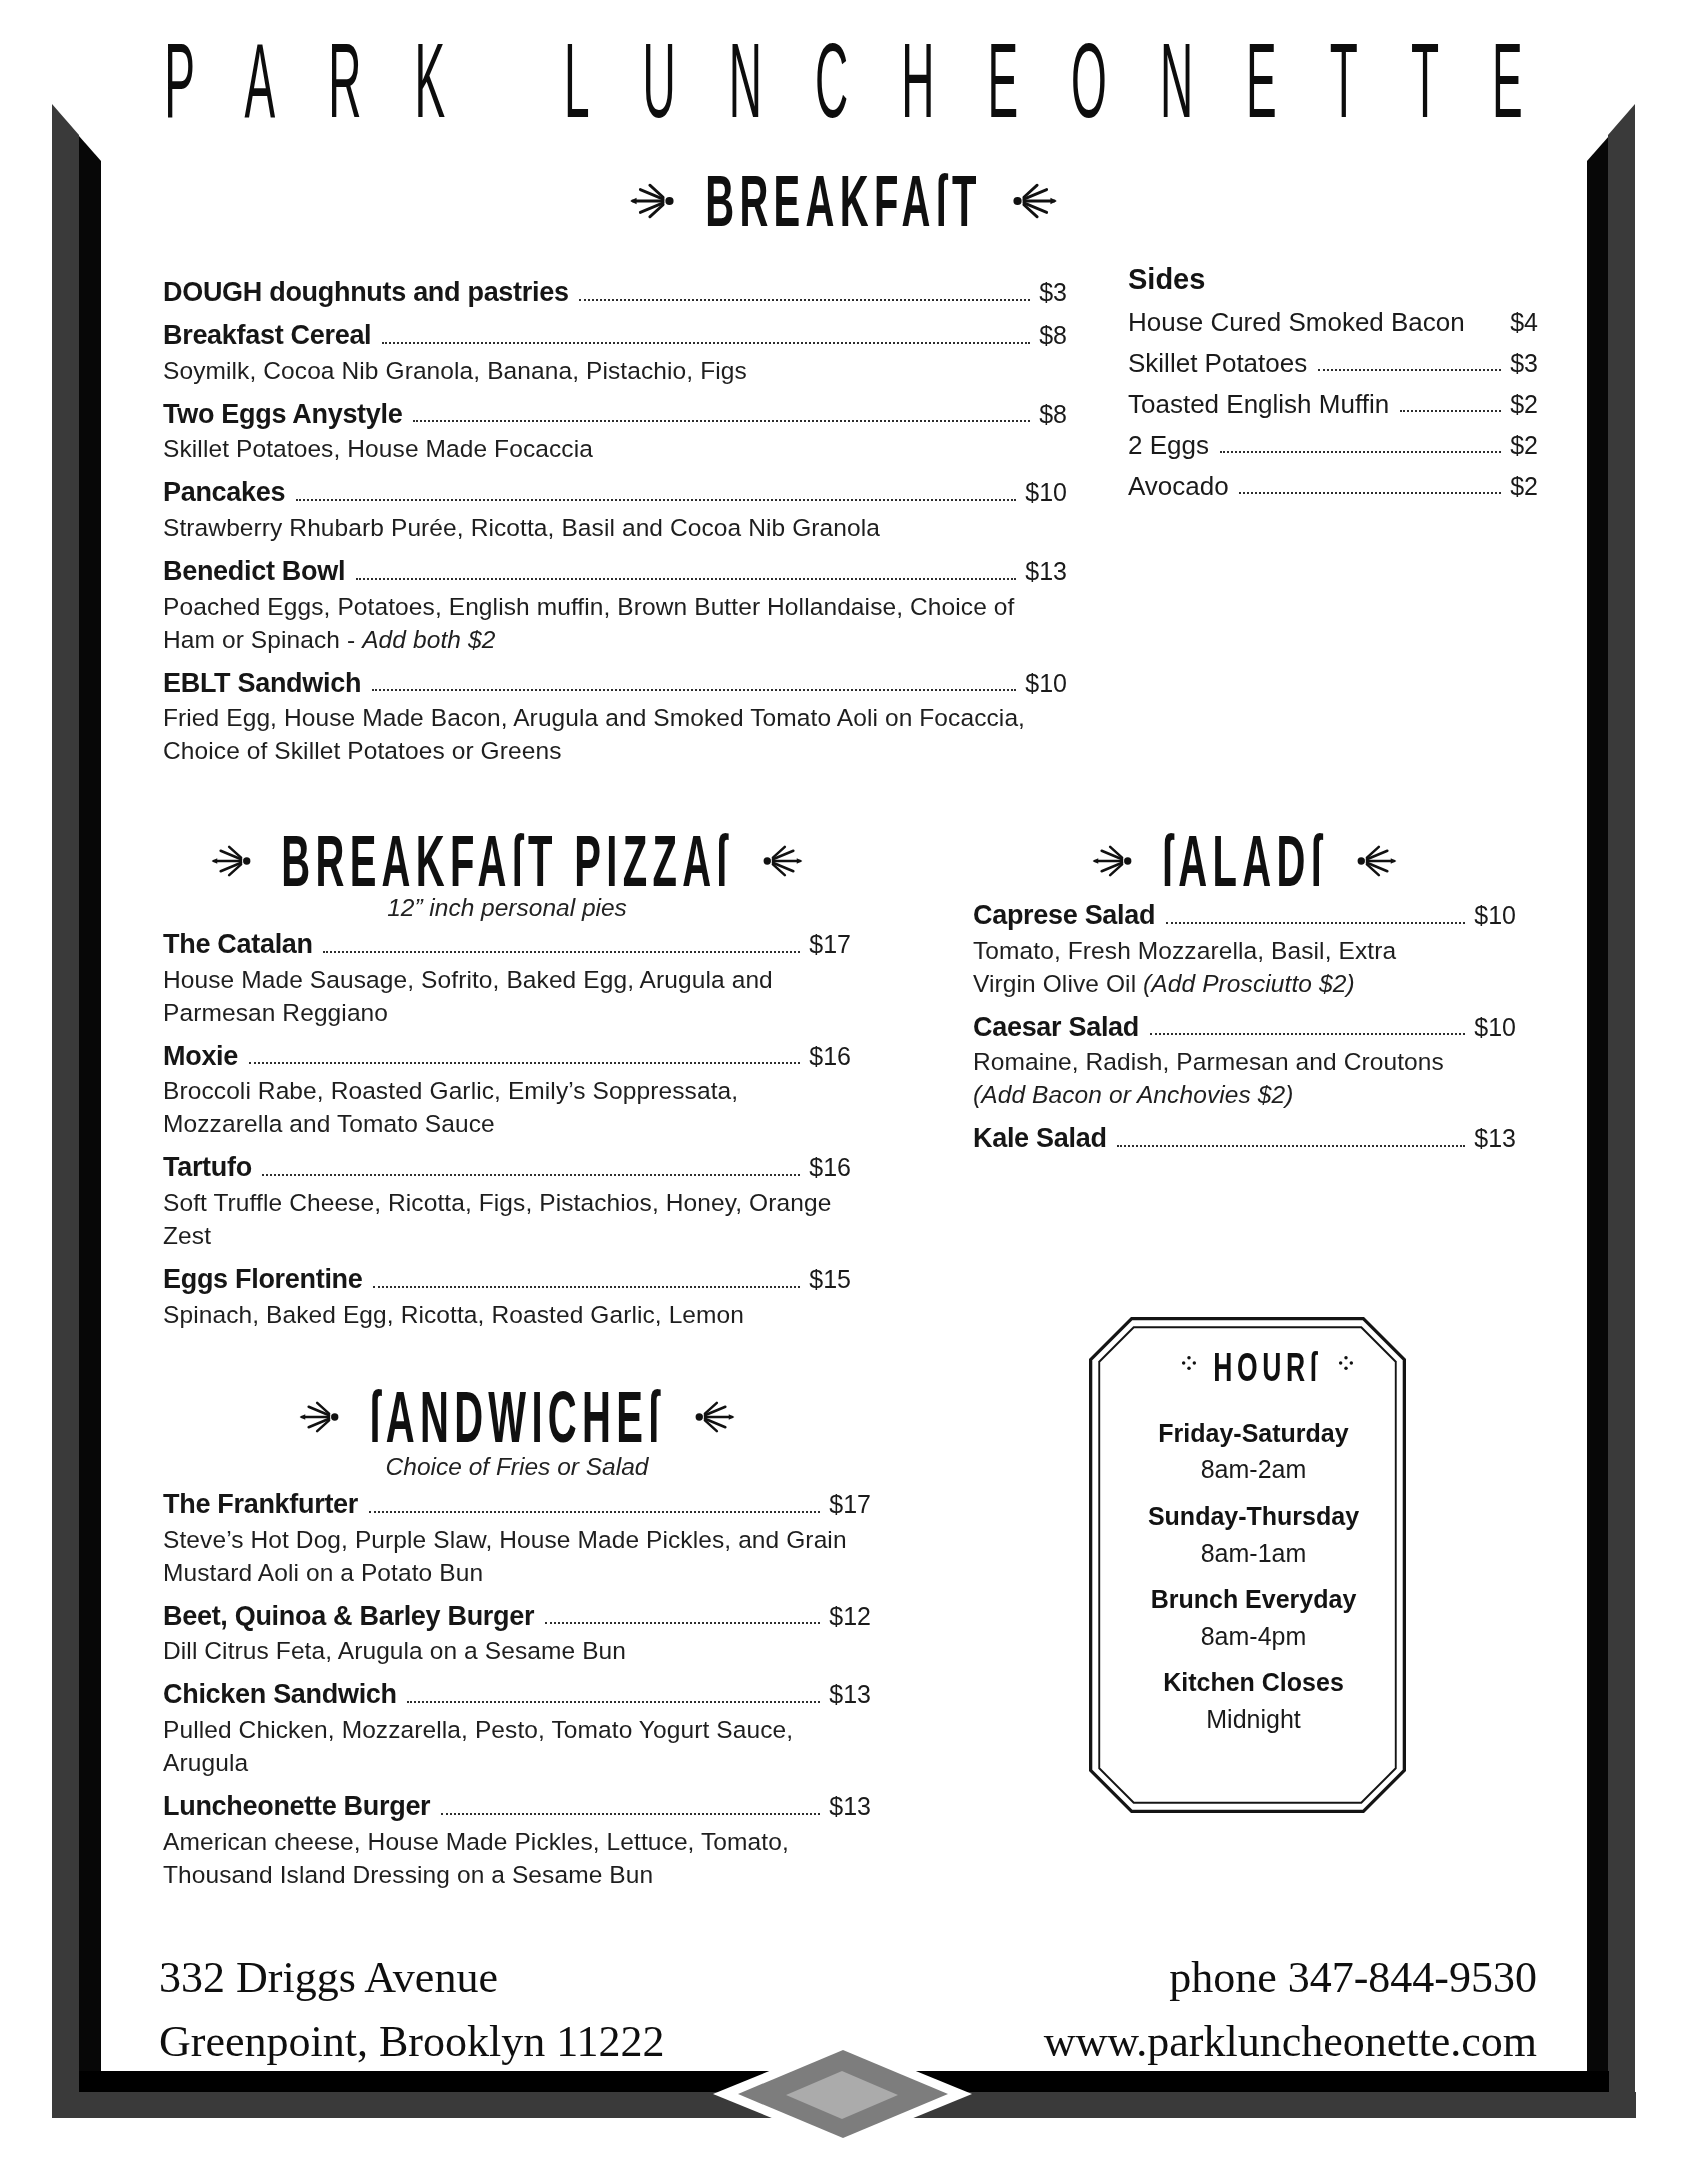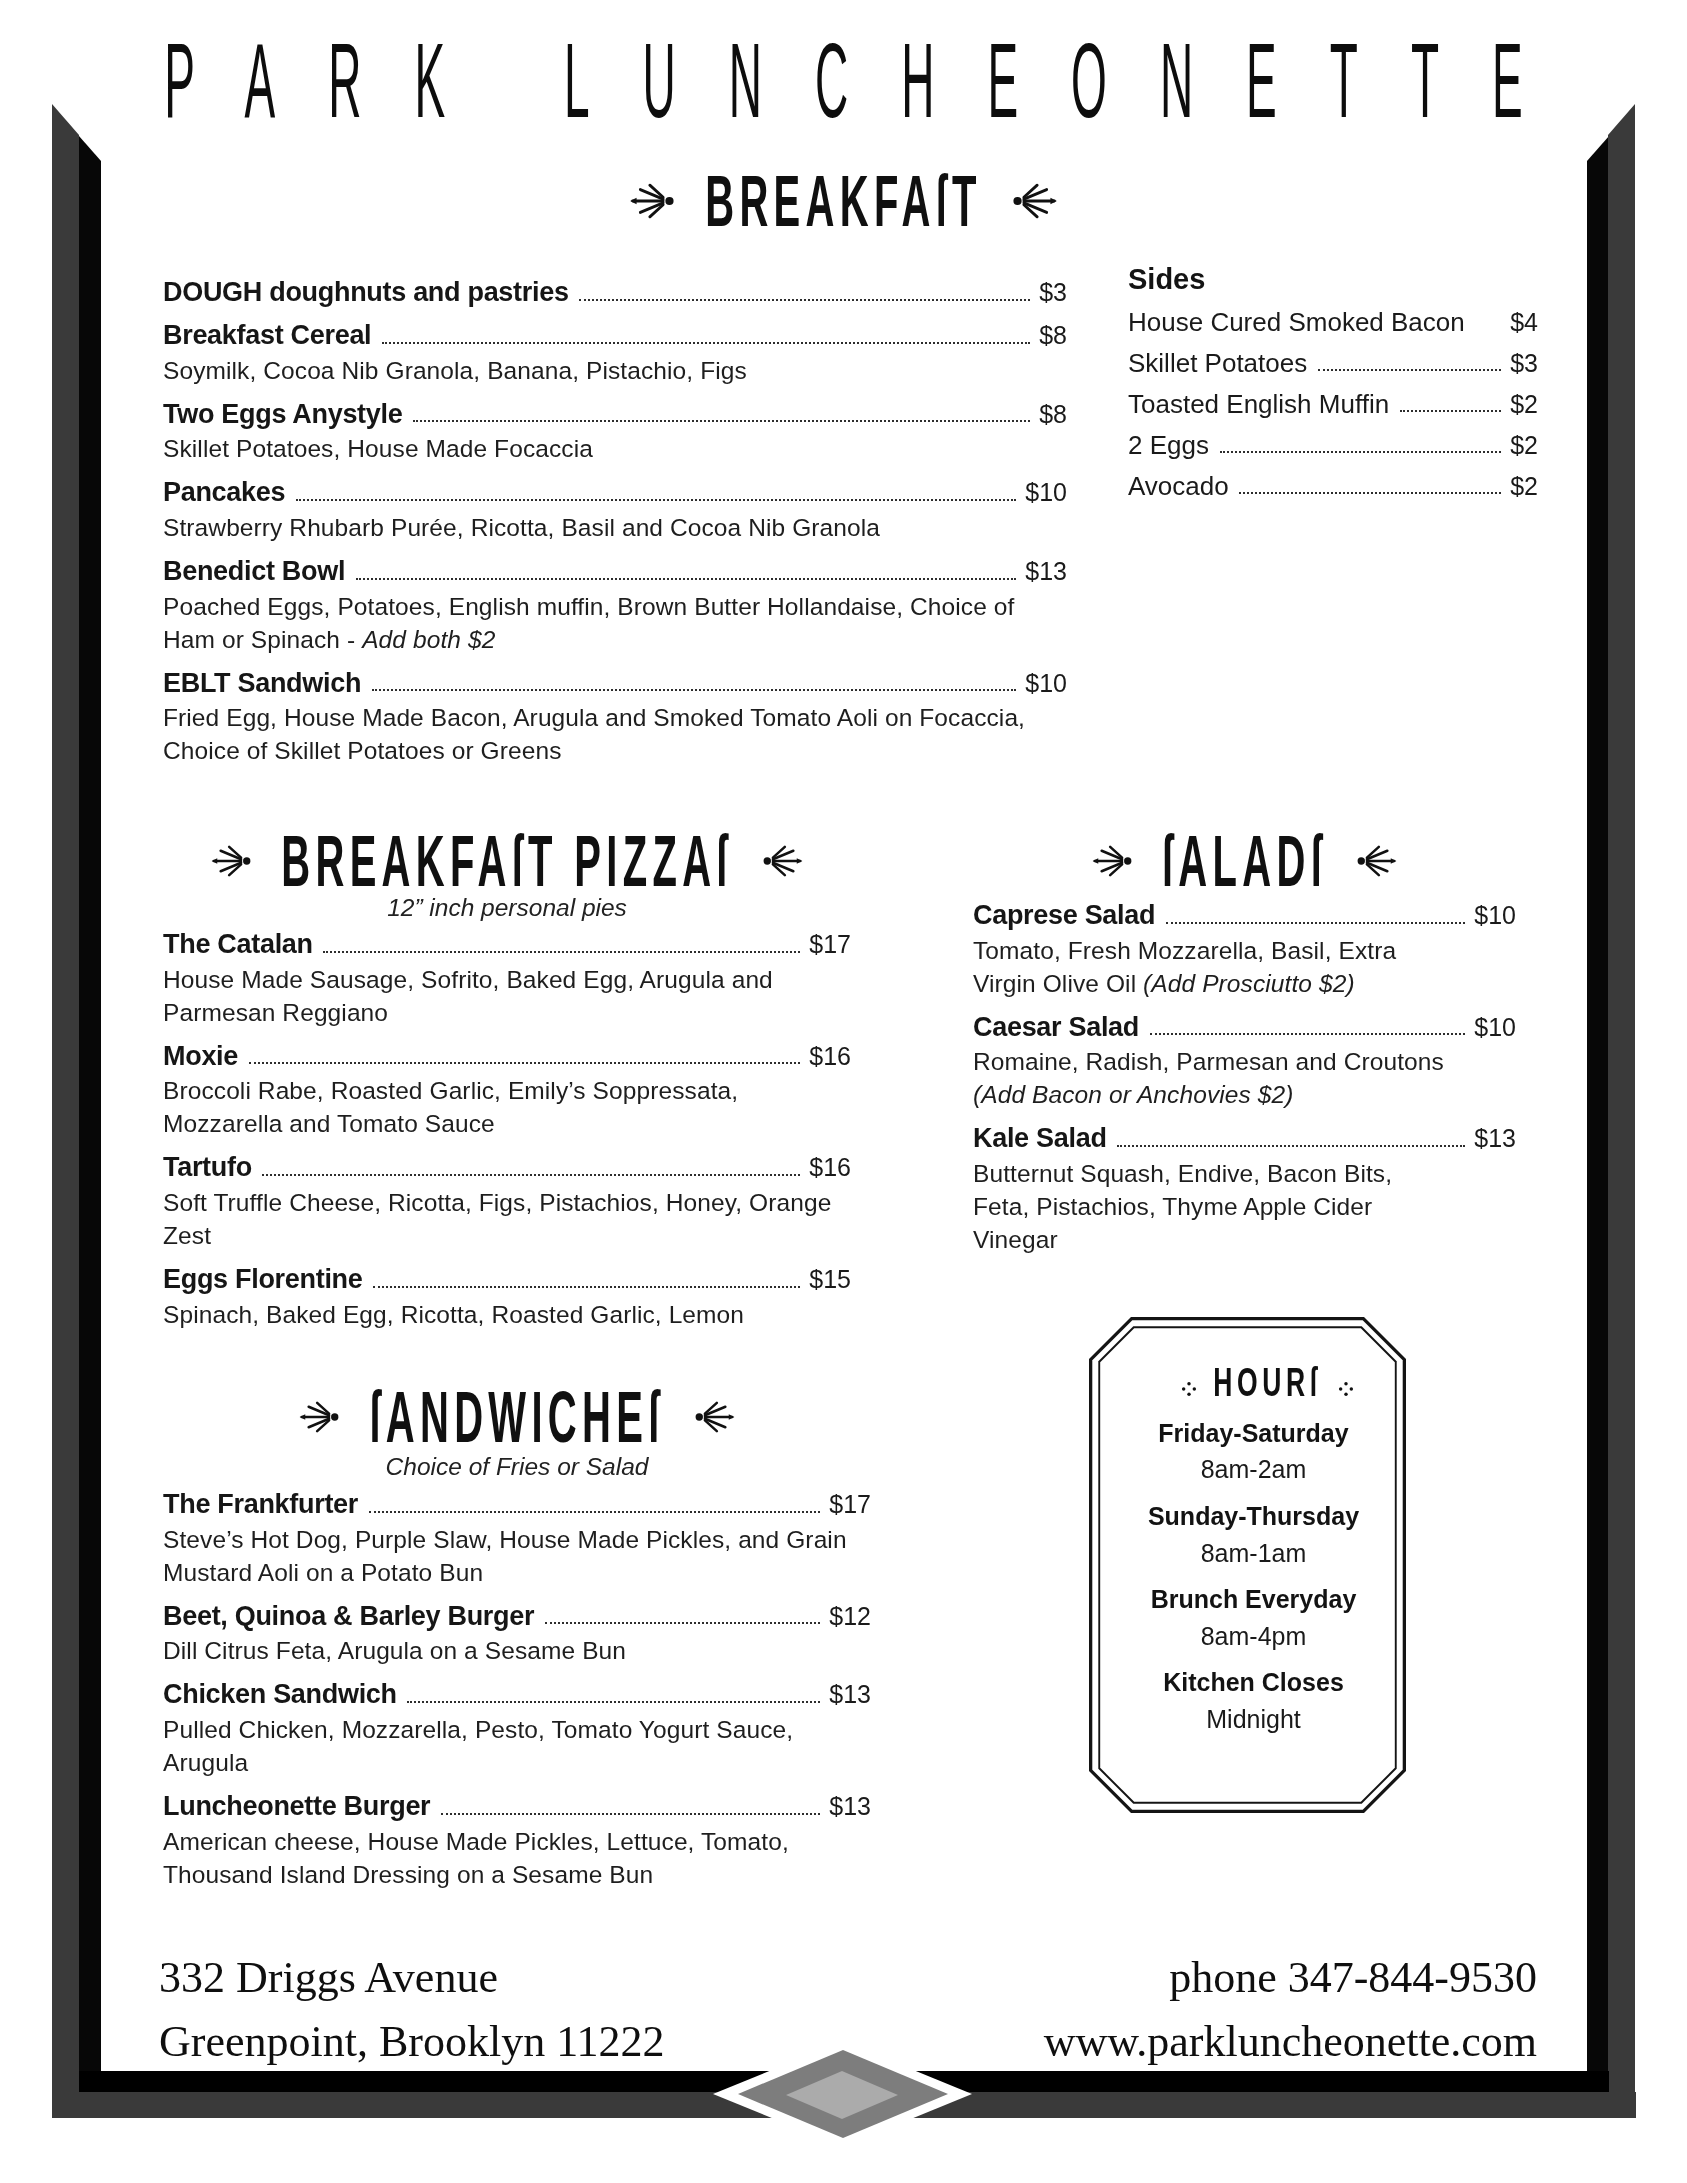--- a/index.html
+++ b/index.html
@@ -60,21 +60,21 @@
   .srow .sname{font-size:26px;font-weight:400;white-space:nowrap;color:#1a1a1a;}
 
   
   .hours-box{position:absolute;left:1089px;top:1317px;width:317px;height:496px;z-index:6;}
   .ob{position:absolute;}
   .oct1{inset:0;background:#141414;clip-path:polygon(42px 0,calc(100% - 42px) 0,100% 42px,100% calc(100% - 42px),calc(100% - 42px) 100%,42px 100%,0 calc(100% - 42px),0 42px);}
   .oct2{inset:3.3px;background:#fff;clip-path:polygon(40px 0,calc(100% - 40px) 0,100% 40px,100% calc(100% - 40px),calc(100% - 40px) 100%,40px 100%,0 calc(100% - 40px),0 40px);}
   .oct3{inset:9.3px;background:#141414;clip-path:polygon(35px 0,calc(100% - 35px) 0,100% 35px,100% calc(100% - 35px),calc(100% - 35px) 100%,35px 100%,0 calc(100% - 35px),0 35px);}
   .oct4{inset:11.2px;background:#fff;clip-path:polygon(34px 0,calc(100% - 34px) 0,100% 34px,100% calc(100% - 34px),calc(100% - 34px) 100%,34px 100%,0 calc(100% - 34px),0 34px);}
   .hours-content{position:absolute;inset:11.2px;padding-top:26.5px;text-align:center;}
-  .hours-title-row{display:flex;align-items:flex-end;justify-content:center;gap:16px;margin-bottom:18.5px;height:42px;margin-left:40px;}
+  .hours-title-row{display:flex;align-items:flex-start;justify-content:center;gap:16px;margin-bottom:18.5px;height:42px;margin-left:40px;}
   .hentry{margin-bottom:10.6px;padding-left:12px;}
   .hlabel{font-size:25px;font-weight:700;line-height:1.45;color:#131313;}
   .hvalue{font-size:25px;font-weight:400;line-height:1.45;color:#1a1a1a;}
 
   
   .footer{position:absolute;z-index:6;font-family:"Liberation Serif", serif;font-size:44px;
           line-height:1.45;color:#0f0f0f;}
   .footer-left{left:159px;top:1946px;text-align:left;}
   .footer-right{right:150px;top:1946px;text-align:right;}
 </style>
@@ -306,21 +306,20 @@
         <span class="price">$10</span>
       </div>
       <div class="desc"><span>Romaine, Radish, Parmesan and Croutons</span> <em>(Add Bacon or Anchovies $2)</em></div>
     </div>
     <div class="mi">
       <div class="row">
         <span class="iname">Kale Salad</span>
         <span class="leader"></span>
         <span class="price">$13</span>
       </div>
-      <div class="desc"><span>Butternut Squash, Endive, Bacon Bits, Feta, Pistachios, Thyme Apple Cider Vinegar</span></div>
     </div>
   </div>
 
   <div class="hdr-row" style="left:163px;width:708px;top:1380px;">
     <svg class="orn" width="46" height="34" viewBox="0 0 80 60">
       <g stroke="#111" stroke-width="4.5" stroke-linecap="round" fill="#111">
         <circle cx="66" cy="30" r="6.5" stroke="none"></circle>
         <line x1="56" y1="30" x2="8" y2="30"></line>
           <polygon points="4,30 14,25 14,35" stroke="none"></polygon>
         <line x1="56" y1="27" x2="20" y2="12"></line>

